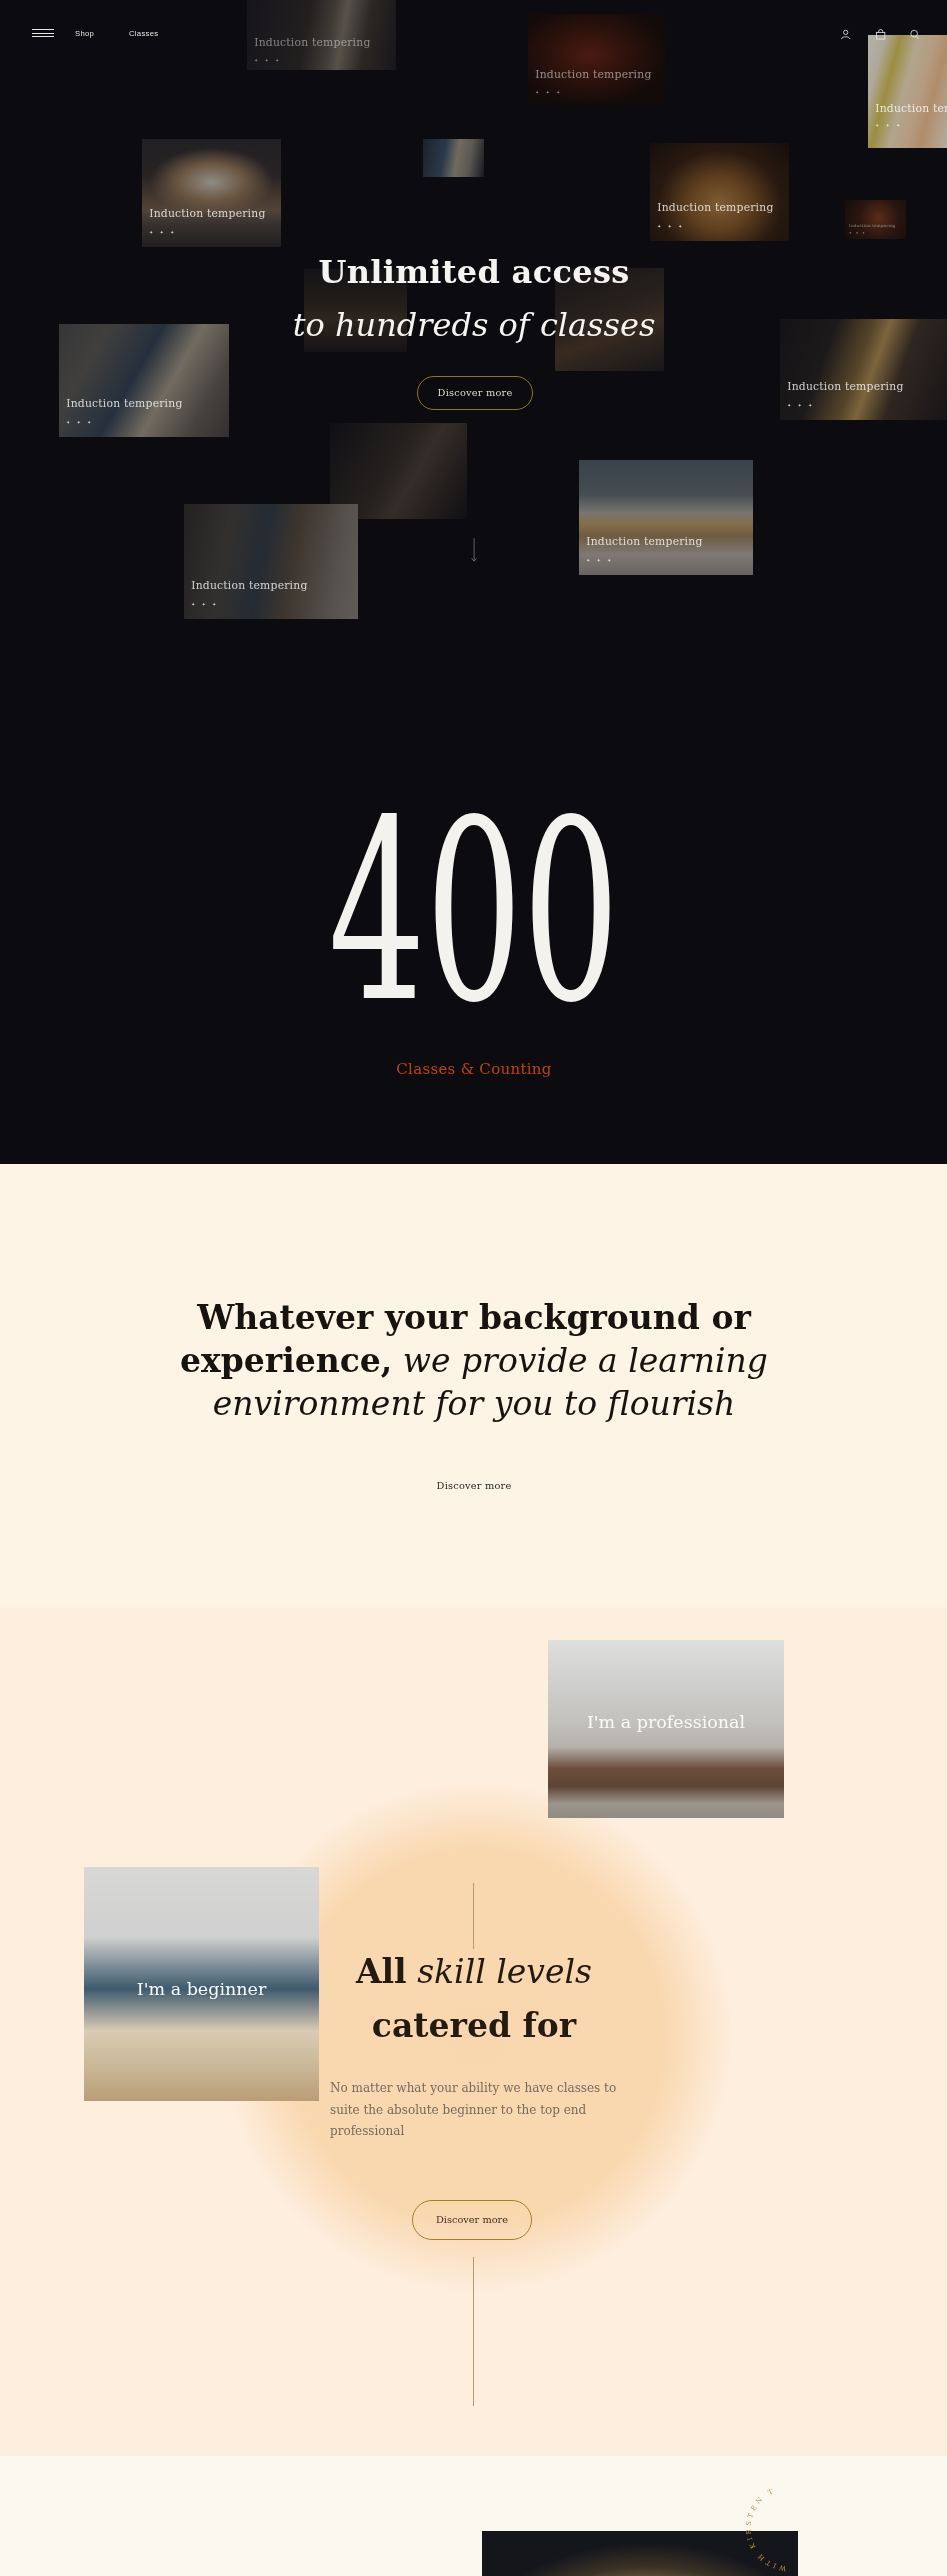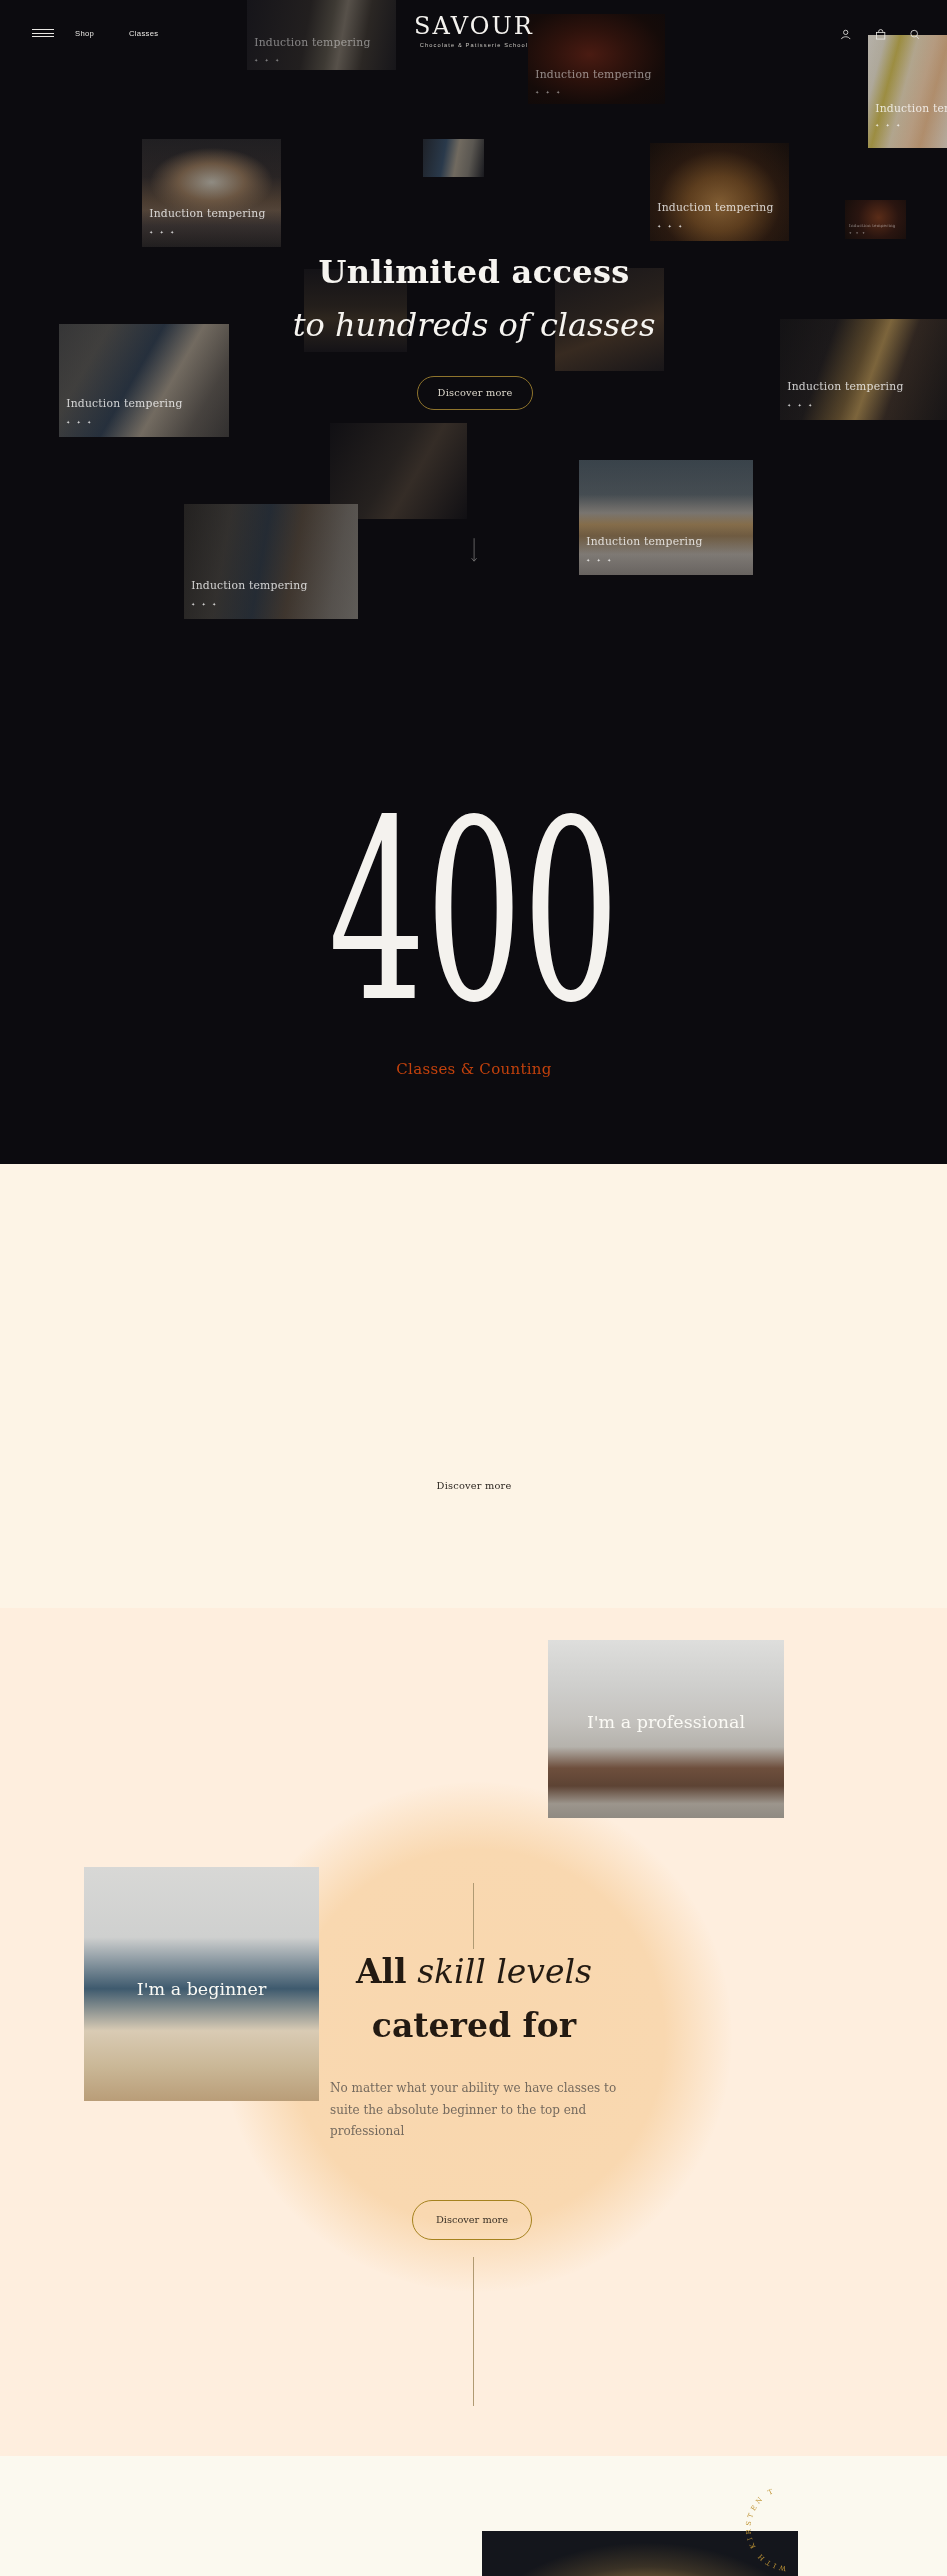--- a/index.html
+++ b/index.html
@@ -178,20 +178,24 @@
   <div class="scroll-arrow">
     <svg width="8.2" height="26" viewBox="0 0 16 50">
       <line x1="8" y1="0" x2="8" y2="44" stroke="#e9e7e3" stroke-width="1"></line>
       <polyline points="3,39 8,45 13,39" fill="none" stroke="#e9e7e3" stroke-width="1"></polyline>
     </svg>
   </div>
 
   <div class="stat-number">400</div>
   <div class="stat-label">Classes &amp; Counting</div>
 
+  <div class="motivation-heading">
+    <span class="b">Whatever your background or experience,</span>
+    <span class="i">we provide a learning environment for you to flourish</span>
+  </div>
   <div class="text-link">Discover more</div>
 
   <div class="peach-circle"></div>
 
   <div class="vline" style="top:1883px;height:66px;"></div>
   <div class="vline" style="top:2257px;height:149px;"></div>
 
   <div class="skill-card" style="left:548px;top:1640px;width:236px;height:178px;
               background:linear-gradient(180deg,#dededc 0%,#cfcfcd 25%,#c4c2be 45%,#b5b2ac 60%,#6e4f3d 72%,#5d4334 82%,#9c958c 92%,#8f8a82 100%);">
     <div class="skill-label">I'm a professional</div>
@@ -224,24 +228,20 @@
   </div>
 
   <div class="header">
     <div class="burger">
       <span></span>
         <span></span>
         <span></span>
     </div>
     <div class="nav-link" style="left:75px;">Shop</div>
     <div class="nav-link" style="left:121px;margin-left:8px;">Classes</div>
-    <div class="logo">
-      <div class="logo-title">SAVOUR</div>
-      <div class="logo-tag">Chocolate &amp; Patisserie School</div>
-    </div>
     <div class="hicon" style="left:839px;">
       <svg viewBox="0 0 26 26">
         <circle cx="13" cy="8.5" r="4.2"></circle>
         <path d="M 4.5,21.5 C 7,15.5 19,15.5 21.5,21.5"></path>
       </svg>
     </div>
     <div class="hicon" style="left:874px;">
       <svg viewBox="0 0 26 26">
         <rect x="5" y="8.5" width="16" height="13"></rect>
         <path d="M 9,8.5 v -1.5 a 4,4 0 0 1 8,0 v 1.5"></path>

